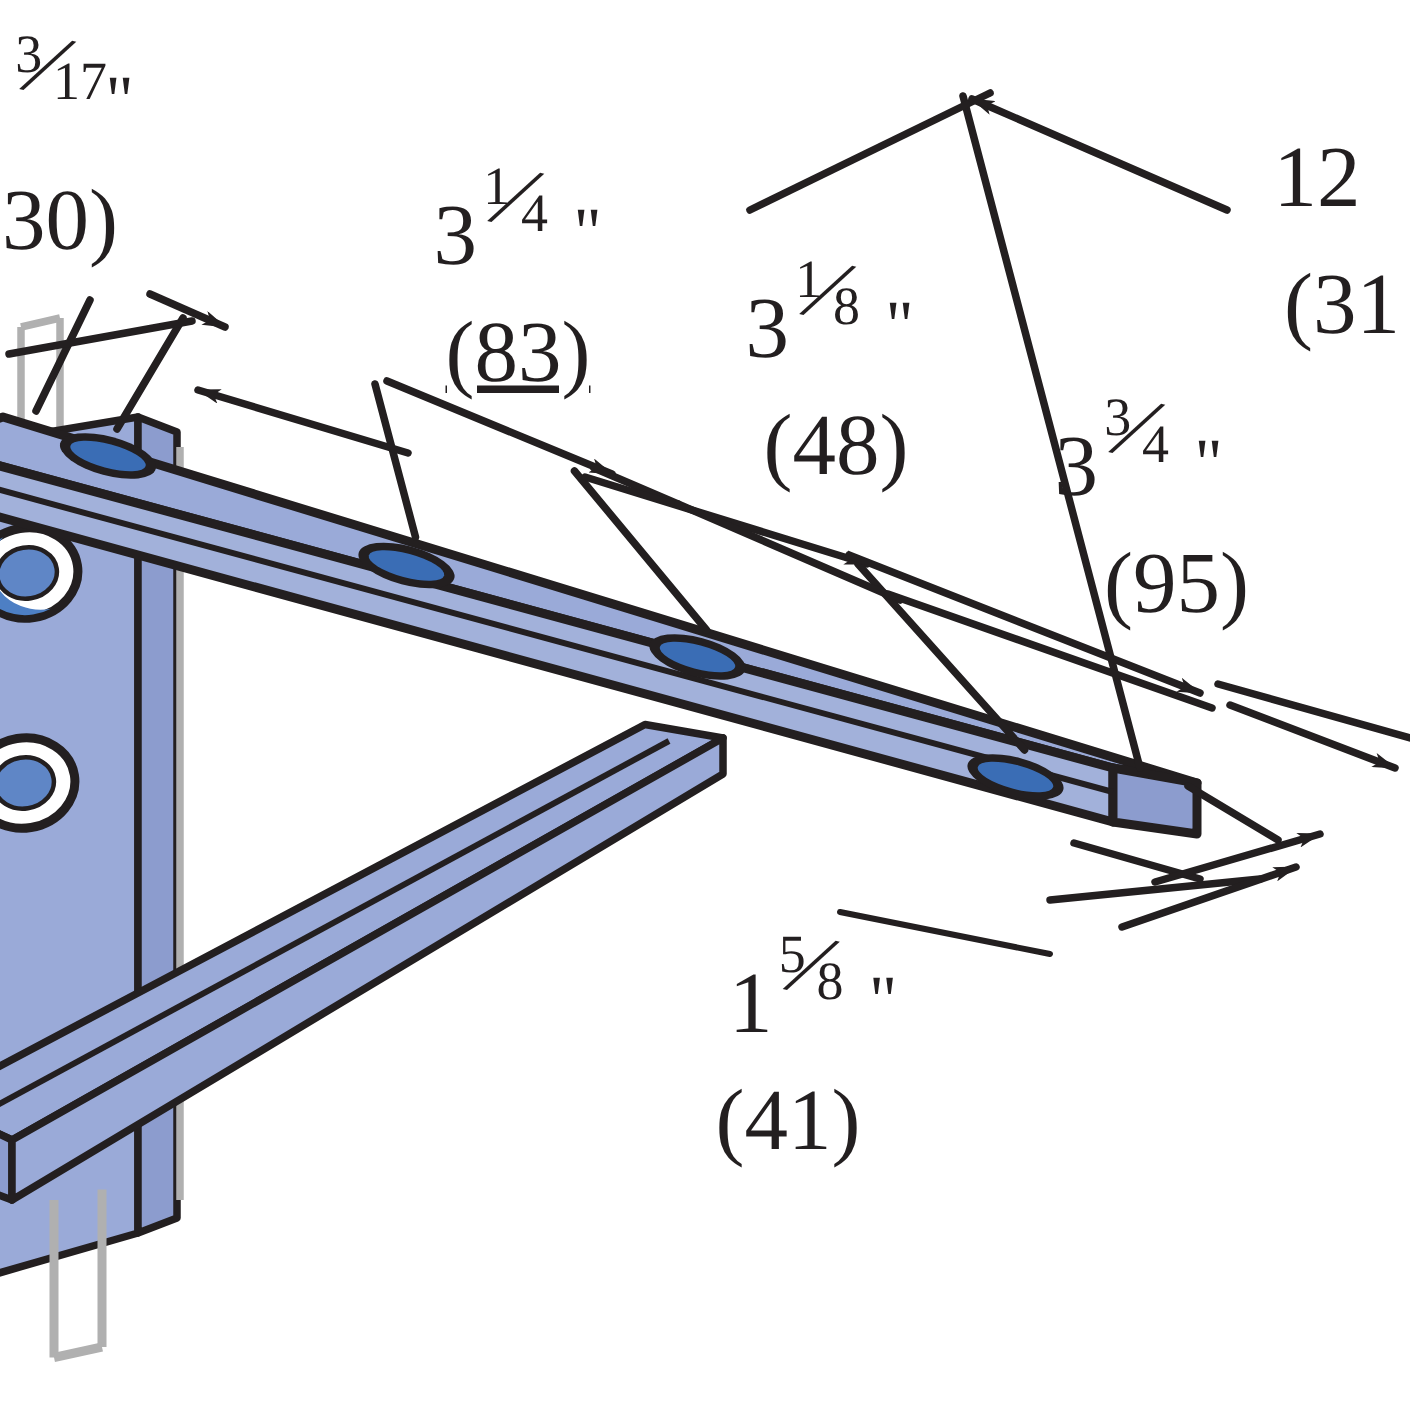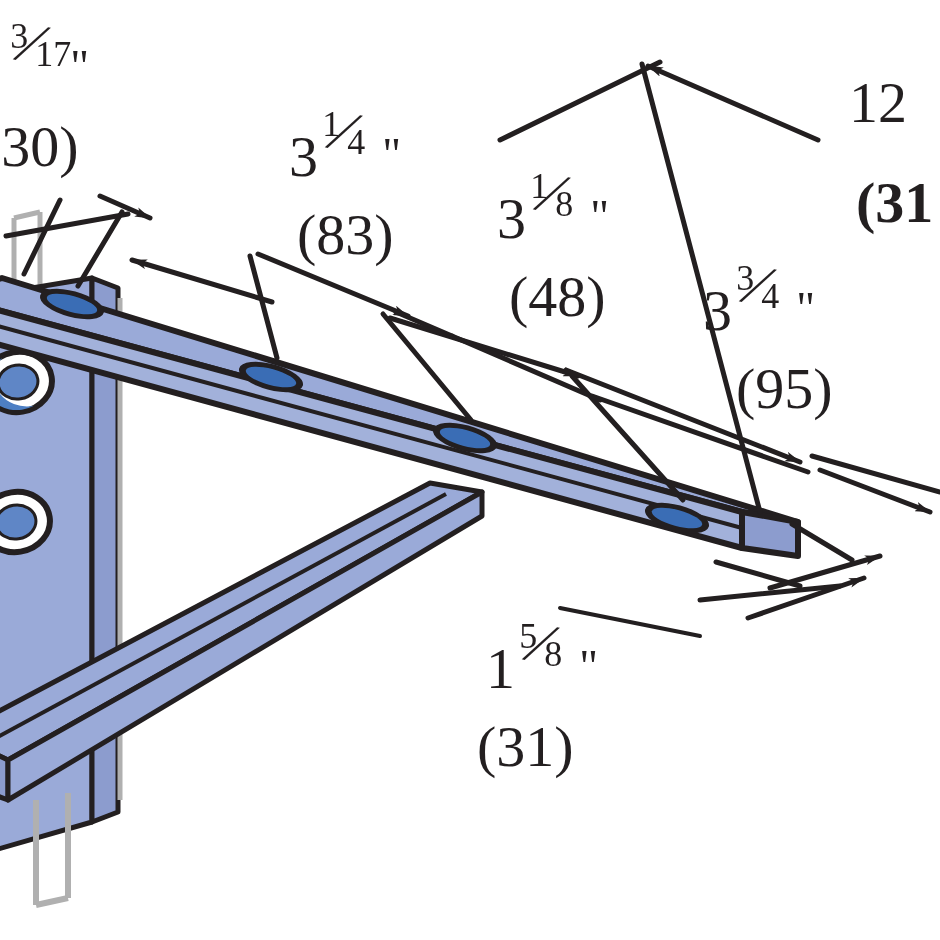--- a/index.html
+++ b/index.html
@@ -197,34 +197,34 @@
     </g>
 
   </svg>
 
   <div id="labels">
       <div class="dim-label" style="left: 6px; top: 30px;"><span class="frac"><span class="num">3</span><span class="sl">⁄</span><span class="den">17</span></span><span class="inch">"</span></div>
       <div class="dim-label" style="left: -18px; top: 108px;">
         <span class="mm">(30)</span>
       </div>
       <div class="dim-label" style="left: 289px; top: 118px;"><span class="whole">3</span><span class="frac"><span class="num">1</span><span class="sl">⁄</span><span class="den">4</span></span><span class="inch">"</span></div>
-      <div class="dim-label" style="left: 297px; top: 196px;">
+      <div class="dim-label" style="left: 297px; top: 196px; text-decoration: underline;">
         <span class="mm">(83)</span>
       </div>
       <div class="dim-label" style="left: 497px; top: 180px;"><span class="whole">3</span><span class="frac"><span class="num">1</span><span class="sl">⁄</span><span class="den">8</span></span><span class="inch">"</span></div>
       <div class="dim-label" style="left: 509px; top: 258px;">
         <span class="mm">(48)</span>
       </div>
       <div class="dim-label" style="left: 703px; top: 272px;"><span class="whole">3</span><span class="frac"><span class="num">3</span><span class="sl">⁄</span><span class="den">4</span></span><span class="inch">"</span></div>
       <div class="dim-label" style="left: 736px; top: 350px; text-align: right;">
         <span class="mm">(95)</span>
       </div>
-      <div class="dim-label" style="left: 849px; top: 74px;"><span class="whole">12</span></div>
-      <div class="dim-label" style="left: 856px; top: 164px; font-weight: bold;">
+      <div class="dim-label" style="left: 849px; top: 89px;"><span class="whole">12</span></div>
+      <div class="dim-label" style="left: 856px; top: 164px;">
         <span class="mm">(31</span>
       </div>
       <div class="dim-label" style="left: 486px; top: 630px;"><span class="whole">1</span><span class="frac"><span class="num">5</span><span class="sl">⁄</span><span class="den">8</span></span><span class="inch">"</span></div>
       <div class="dim-label" style="left: 477px; top: 708px;">
-        <span class="mm">(31)</span>
+        <span class="mm">(41)</span>
       </div>
     </div>
 
 </div>
 
 </body></html>

